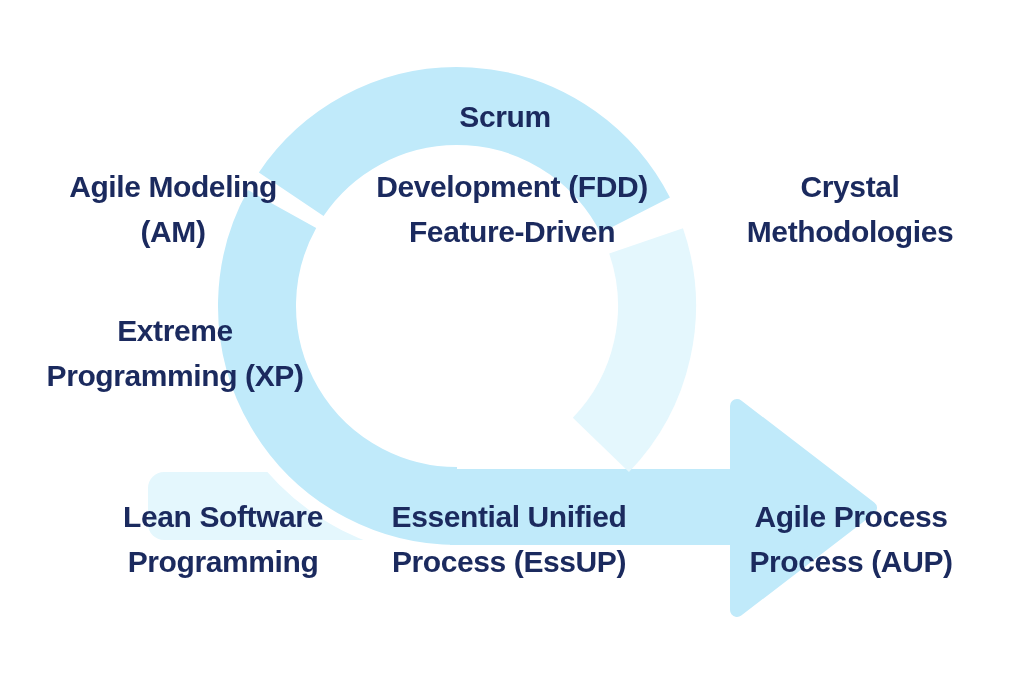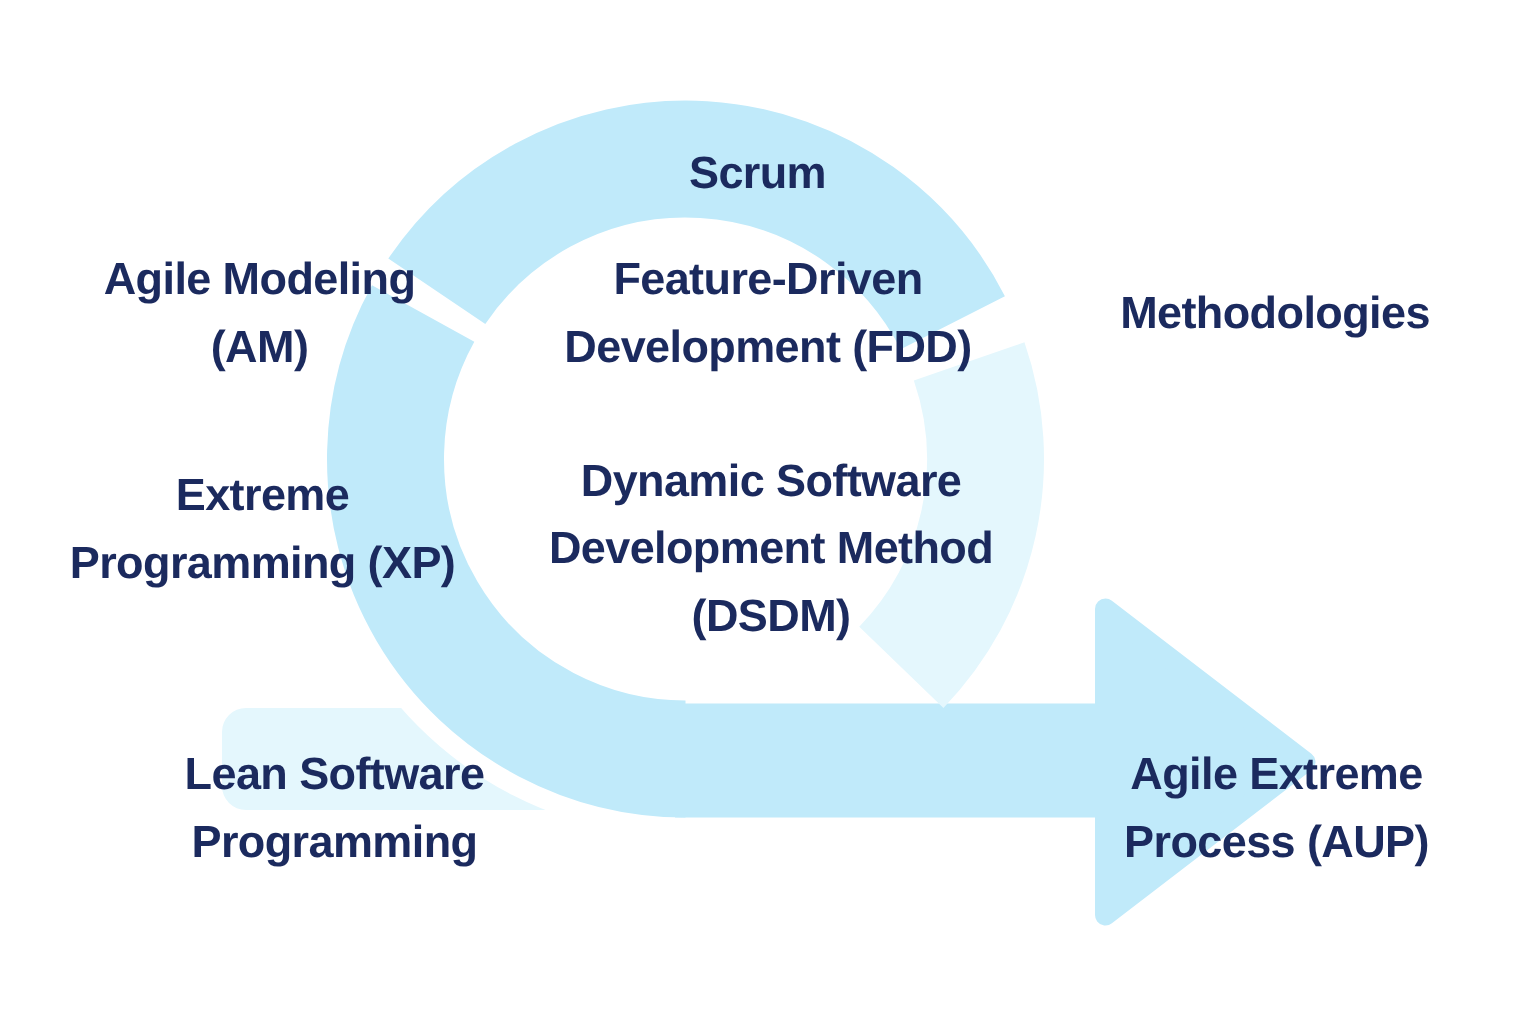--- a/index.html
+++ b/index.html
@@ -67,46 +67,46 @@
   <div class="label" style="left:505px; top:116px;">
     <span>Scrum</span>
   </div>
 
   <div class="label" style="left:173px; top:209px;text-align:center;">
     <span>Agile Modeling</span>
     <span>(AM)</span>
   </div>
 
   <div class="label" style="left:512px; top:209px;">
+    <span>Development (FDD)</span>
     <span>Feature-Driven</span>
-    <span>Development (FDD)</span>
   </div>
 
   <div class="label" style="left:850px; top:209px;">
+    <span>Crystal</span>
     <span>Methodologies</span>
   </div>
 
   <div class="label" style="left:175px; top:353px;">
     <span>Extreme</span>
     <span>Programming (XP)</span>
   </div>
 
-  <div class="label" style="left:514px; top:366px;">
-    <span>Dynamic Software</span>
-    <span>Development Method</span>
-    <span>(DSDM)</span>
-  </div>
 
   <div class="label" style="left:851px; top:353px;">
   </div>
 
   <div class="label" style="left:175px; top:539px;margin-left:48px;">
     <span>Lean Software</span>
     <span>Programming</span>
   </div>
 
+  <div class="label" style="left:509px; top:539px;">
+    <span>Essential Unified</span>
+    <span>Process (EssUP)</span>
+  </div>
 
   <div class="label" style="left:851px; top:539px;">
-    <span>Agile Extreme</span>
+    <span>Agile Process</span>
     <span>Process (AUP)</span>
   </div>
 
 </div>
 
 </body></html>

